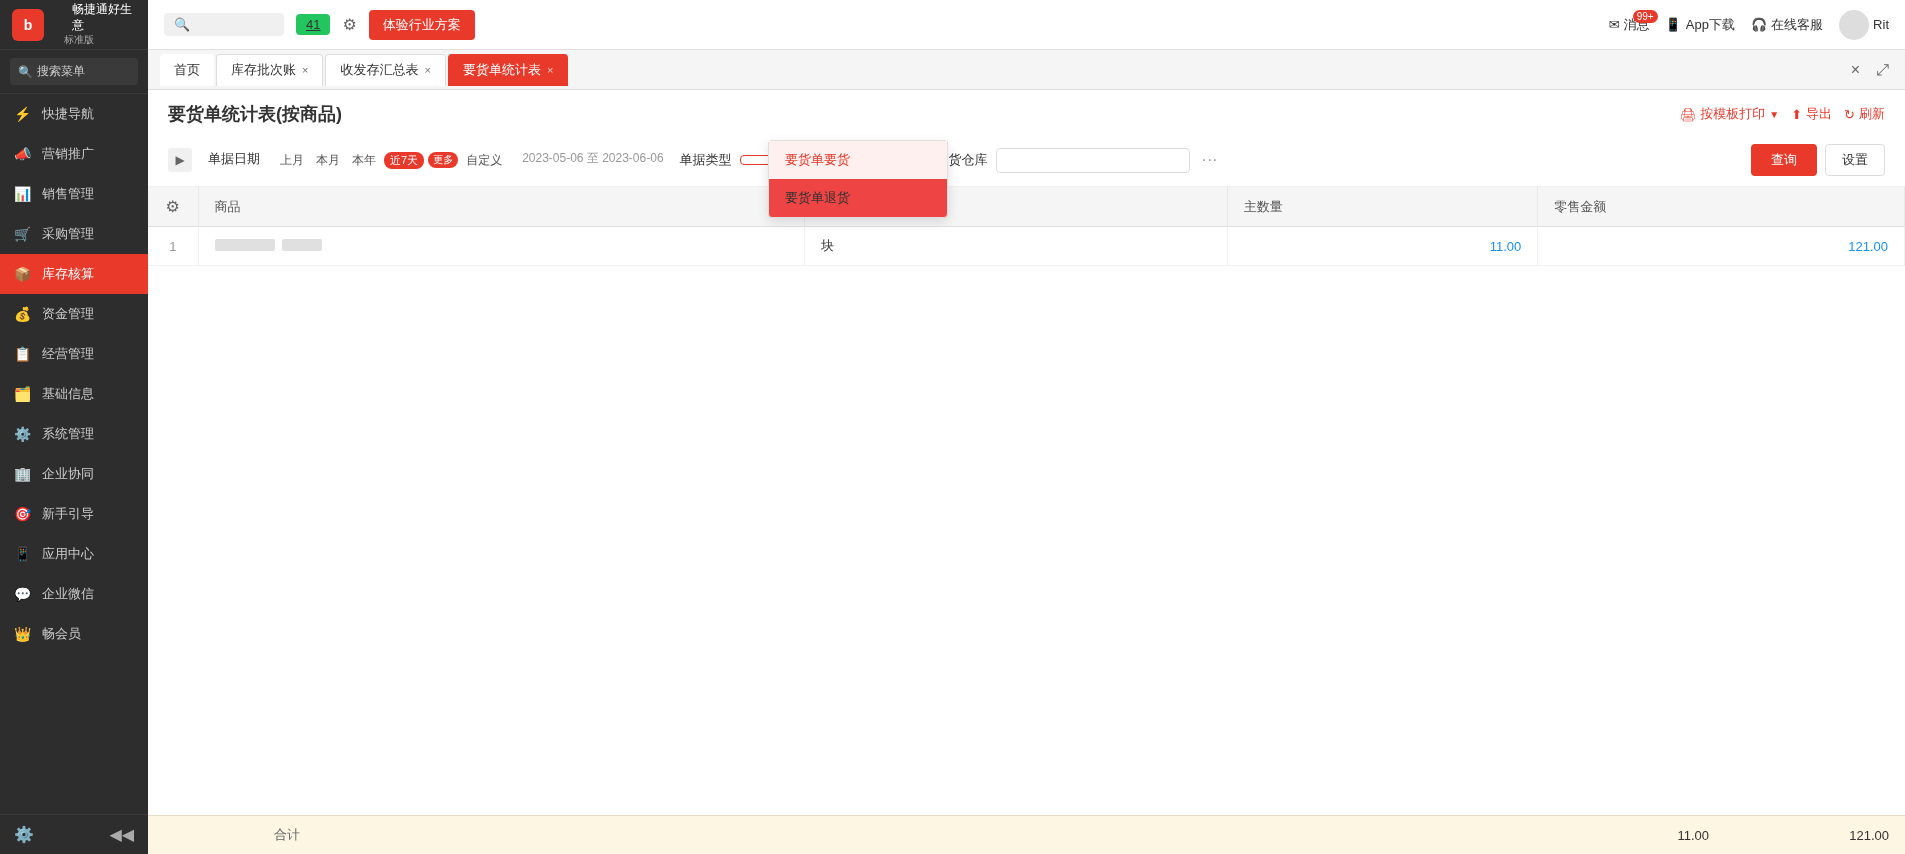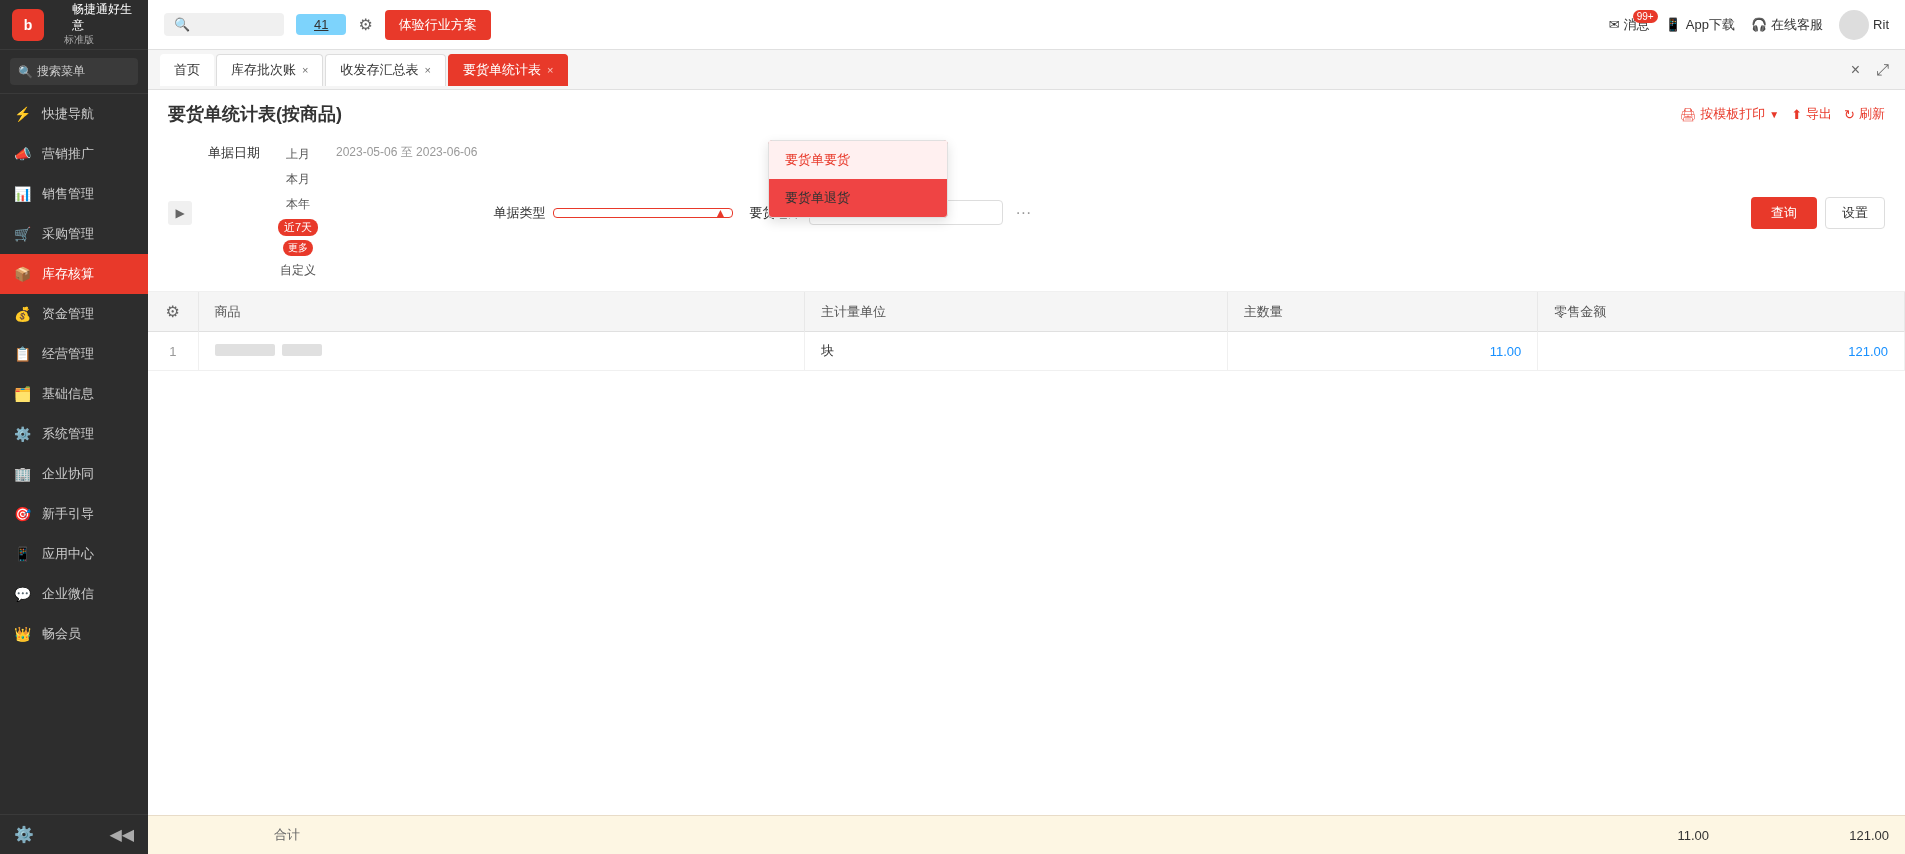--- a/index.html
+++ b/index.html
@@ -132,23 +132,23 @@
       min-width: 120px;
     }
     .topbar-search input {
       border: none;
       background: transparent;
       font-size: 12px;
       outline: none;
       width: 60px;
     }
     .topbar-num-badge {
-      background: #7dd3fc;
-      border-radius: 4px;
-      padding: 3px 18px;
+      background: #22c55e;
+      border-radius: 4px;
+      padding: 3px 10px;
       font-size: 13px;
       color: #333;
       text-decoration: underline;
     }
     .topbar-gear {
       color: #666;
       font-size: 16px;
       cursor: pointer;
     }
     .topbar-trial-btn {
@@ -313,21 +313,20 @@
     }
     .filter-label {
       font-size: 13px;
       color: #333;
       white-space: nowrap;
     }
     .date-shortcuts {
       display: flex;
       gap: 4px;
       align-items: center;
-      flex-direction: column;
     }
     .date-btn {
       font-size: 12px;
       color: #555;
       cursor: pointer;
       padding: 2px 4px;
       border-radius: 3px;
     }
     .date-btn.active-red {
       background: #e8392a;

